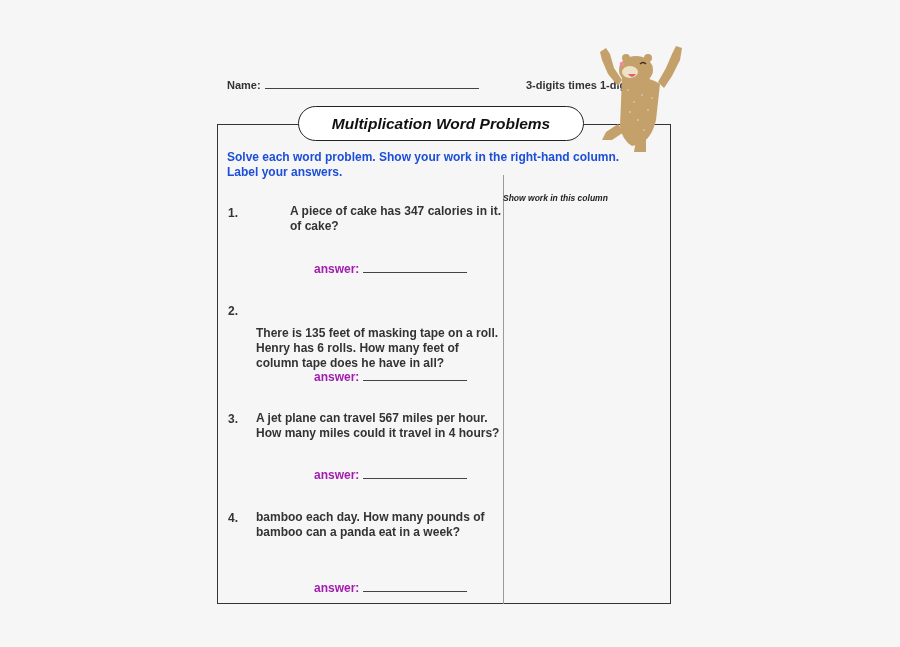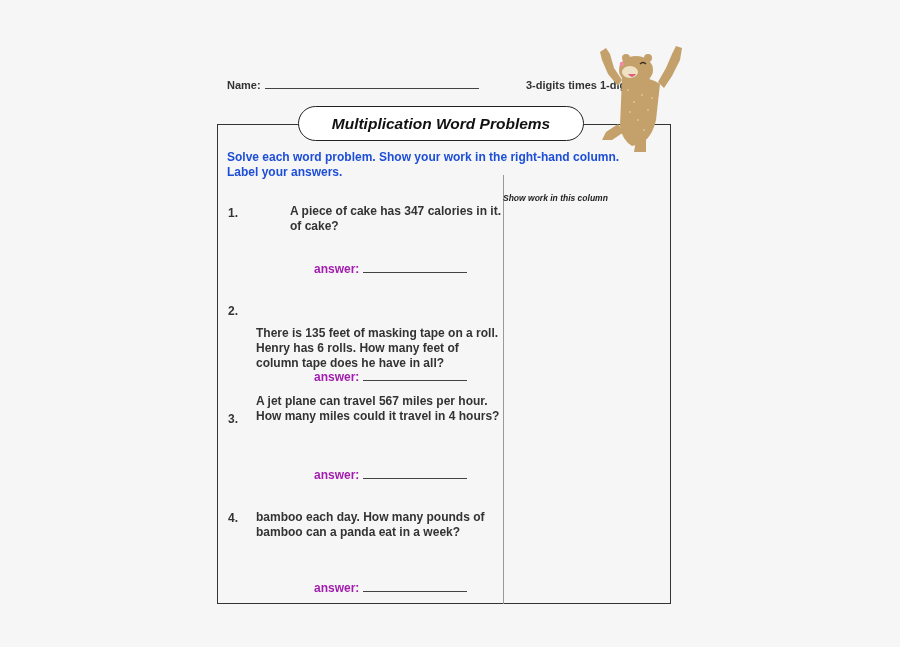--- a/index.html
+++ b/index.html
@@ -60,21 +60,21 @@
 <div class="abs q-text" style="left:256px;top:302px;margin-top:24px;">
   <div>There is 135 feet of masking tape on a roll.</div>
   <div>Henry has 6 rolls.  How many feet of</div>
   <div>column tape does he have in all?</div>
 </div>
 <div class="abs answer" style="left:314px;top:370px;">
   <span>answer:</span><span class="answer-line"></span>
 </div>
 
 <div class="abs q-num" style="left:228px;top:412px;">3.</div>
-<div class="abs q-text" style="left:256px;top:394px;">
+<div class="abs q-text" style="left:256px;top:411px;">
   <div>A jet plane can travel 567 miles per hour.</div>
   <div>How many miles could it travel in 4 hours?</div>
 </div>
 <div class="abs answer" style="left:314px;top:468px;">
   <span>answer:</span><span class="answer-line"></span>
 </div>
 
 <div class="abs q-num" style="left:228px;top:511px;">4.</div>
 <div class="abs q-text" style="left:256px;top:510px;">
   <div>bamboo each day.  How many pounds of</div>

